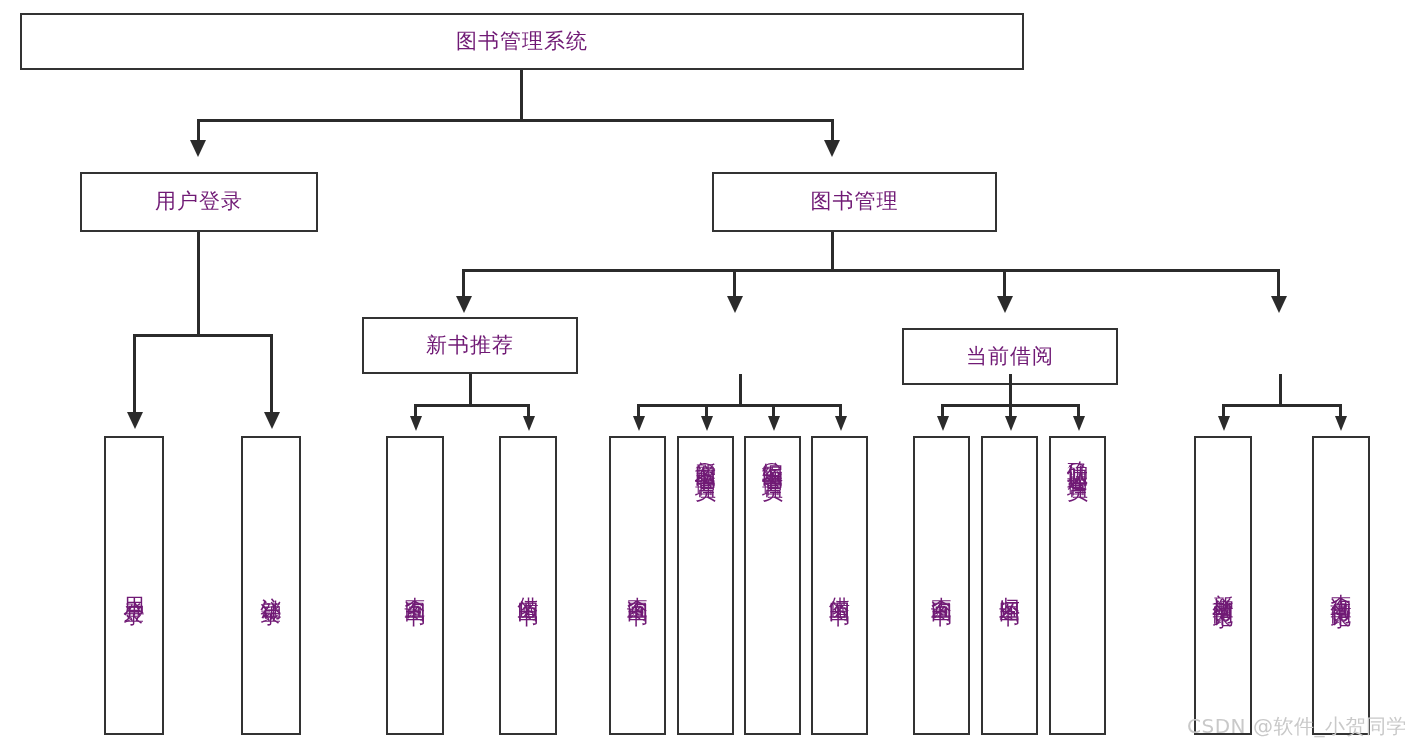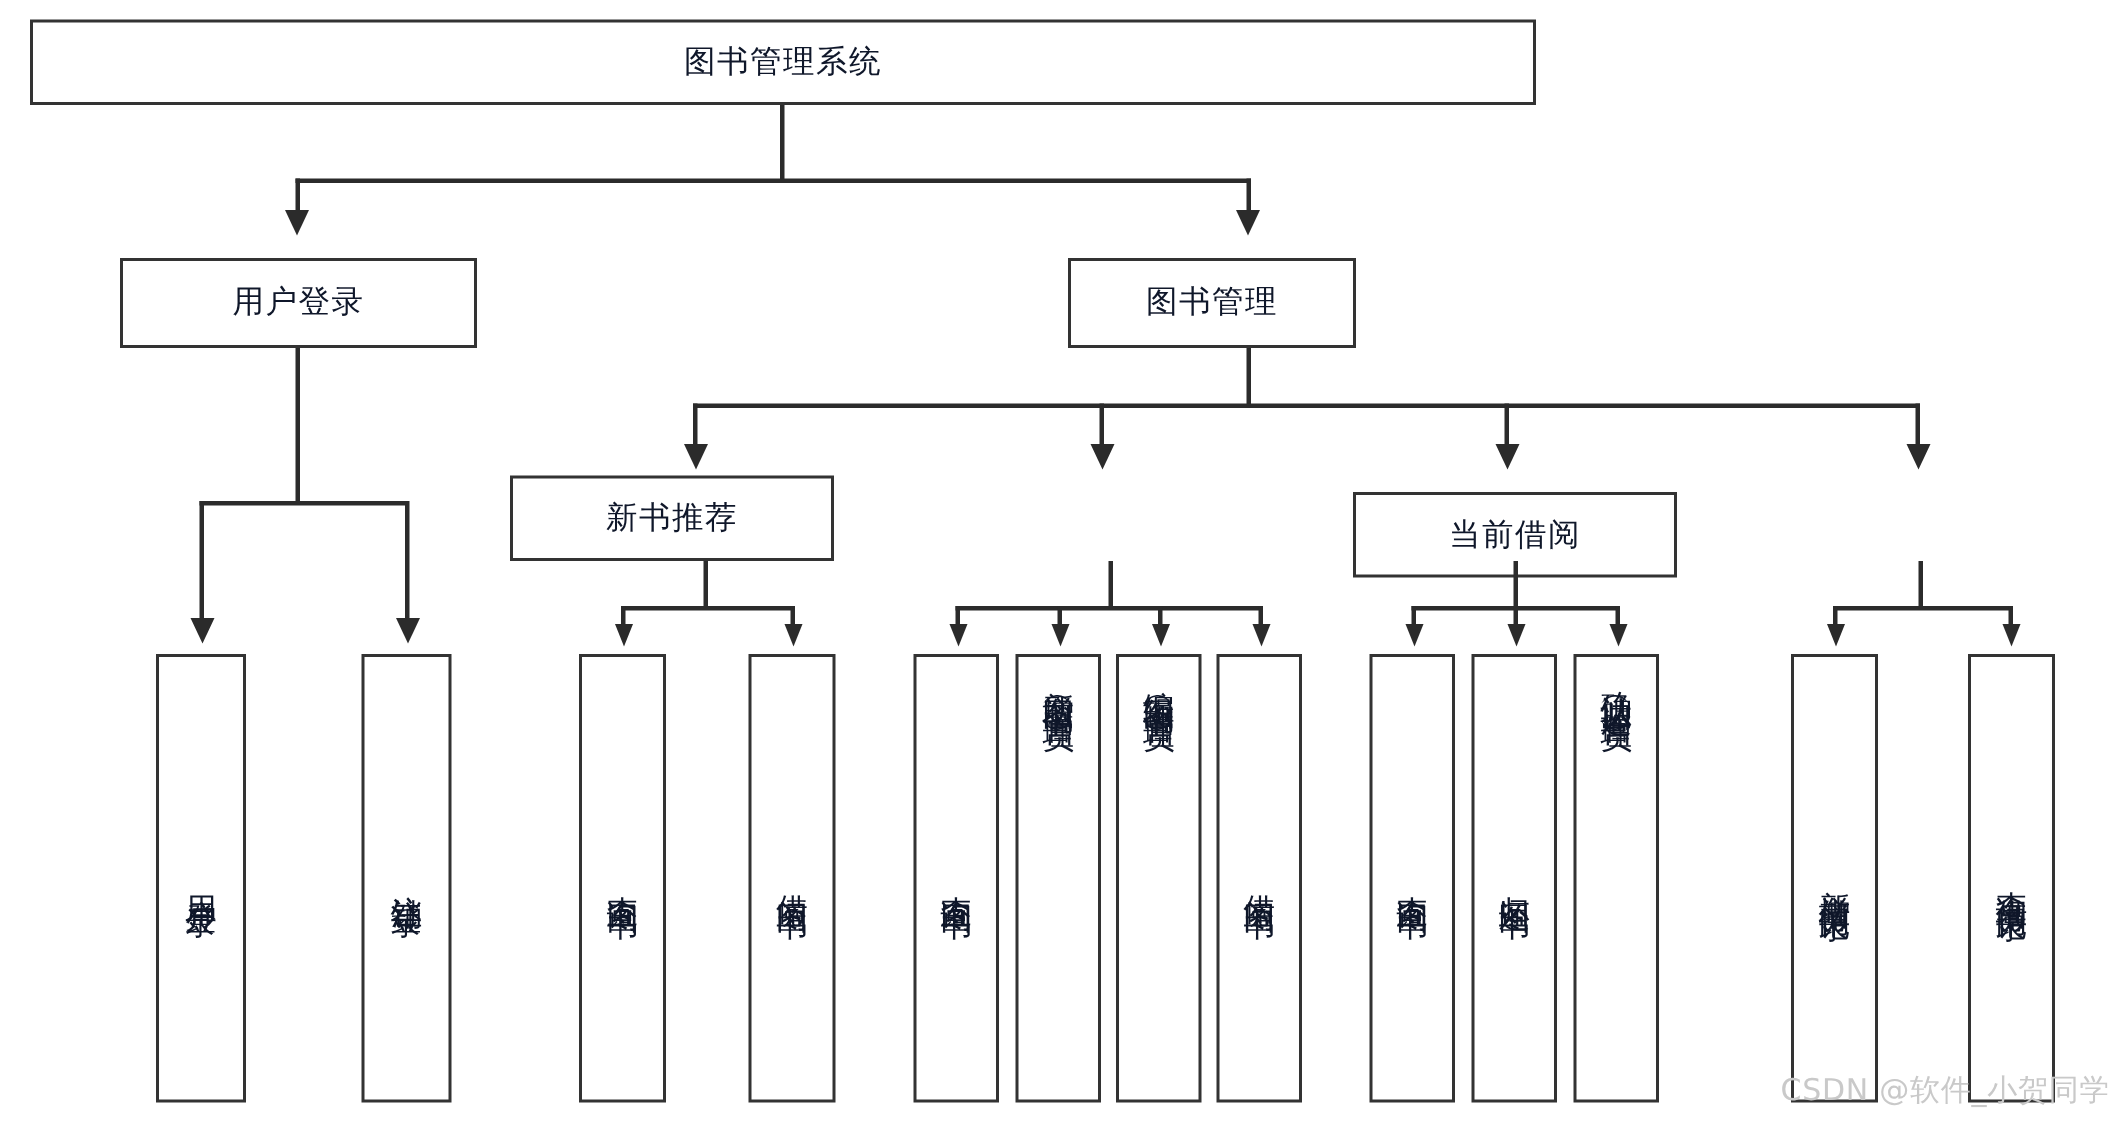--- a/index.html
+++ b/index.html
@@ -18,21 +18,21 @@
     overflow: hidden;
   }
   .node {
     position: absolute;
     box-sizing: border-box;
     border: 2px solid #333333;
     background: #ffffff;
     display: flex;
     align-items: center;
     justify-content: center;
-    color: #0f172a;
+    color: #701a75;
   }
   .node.h {
     font-size: 21px;
     letter-spacing: 1px;
     line-height: 1.2;
   }
   .node.v {
     writing-mode: vertical-rl;
     text-orientation: upright;
     font-size: 21px;
@@ -89,21 +89,21 @@
   <div class="line vt" style="left:197px; top:119px; width:3px; height:23px;"></div>
   <div class="arrow" style="left:190px; top:140px;"></div>
 
   <div class="line vt" style="left:831px; top:119px; width:3px; height:23px;"></div>
   <div class="arrow" style="left:824px; top:140px;"></div>
 
   <div class="node h" style="left:80px; top:172px; width:238px; height:60px;">
     <span>用户登录</span>
   </div>
 
-  <div class="node h" style="left:712px; top:172px; width:192px; height:60px;">
+  <div class="node h" style="left:712px; top:172px; width:285px; height:60px;">
     <span>图书管理</span>
   </div>
 
   <div class="line vt" style="left:197px; top:232px; width:3px; height:104px;"></div>
   <div class="line hz" style="left:133px; top:334px; width:139px; height:3px;"></div>
   <div class="line vt" style="left:133px; top:334px; width:3px; height:80px;"></div>
   <div class="arrow" style="left:127px; top:412px;"></div>
   <div class="line vt" style="left:270px; top:334px; width:3px; height:80px;"></div>
   <div class="arrow" style="left:264px; top:412px;"></div>
 
@@ -122,21 +122,21 @@
 
   <div class="line vt" style="left:733px; top:269px; width:3px; height:28px;"></div>
   <div class="arrow" style="left:727px; top:296px;"></div>
 
   <div class="line vt" style="left:1003px; top:269px; width:3px; height:28px;"></div>
   <div class="arrow" style="left:997px; top:296px;"></div>
 
   <div class="line vt" style="left:1277px; top:269px; width:3px; height:28px;"></div>
   <div class="arrow" style="left:1271px; top:296px;"></div>
 
-  <div class="node h" style="left:340px; top:317px; width:216px; height:57px;">
+  <div class="node h" style="left:362px; top:317px; width:216px; height:57px;">
     <span>新书推荐</span>
   </div>
   <div class="node h" style="left:902px; top:328px; width:216px; height:57px;">
     <span>当前借阅</span>
   </div>
 
   <div class="line vt" style="left:469px; top:374px; width:3px; height:32px;"></div>
   <div class="line hz" style="left:414px; top:404px; width:116px; height:3px;"></div>
   <div class="line vt" style="left:414px; top:404px; width:3px; height:14px;"></div>
   <div class="arrow small" style="left:410px; top:416px;"></div>

